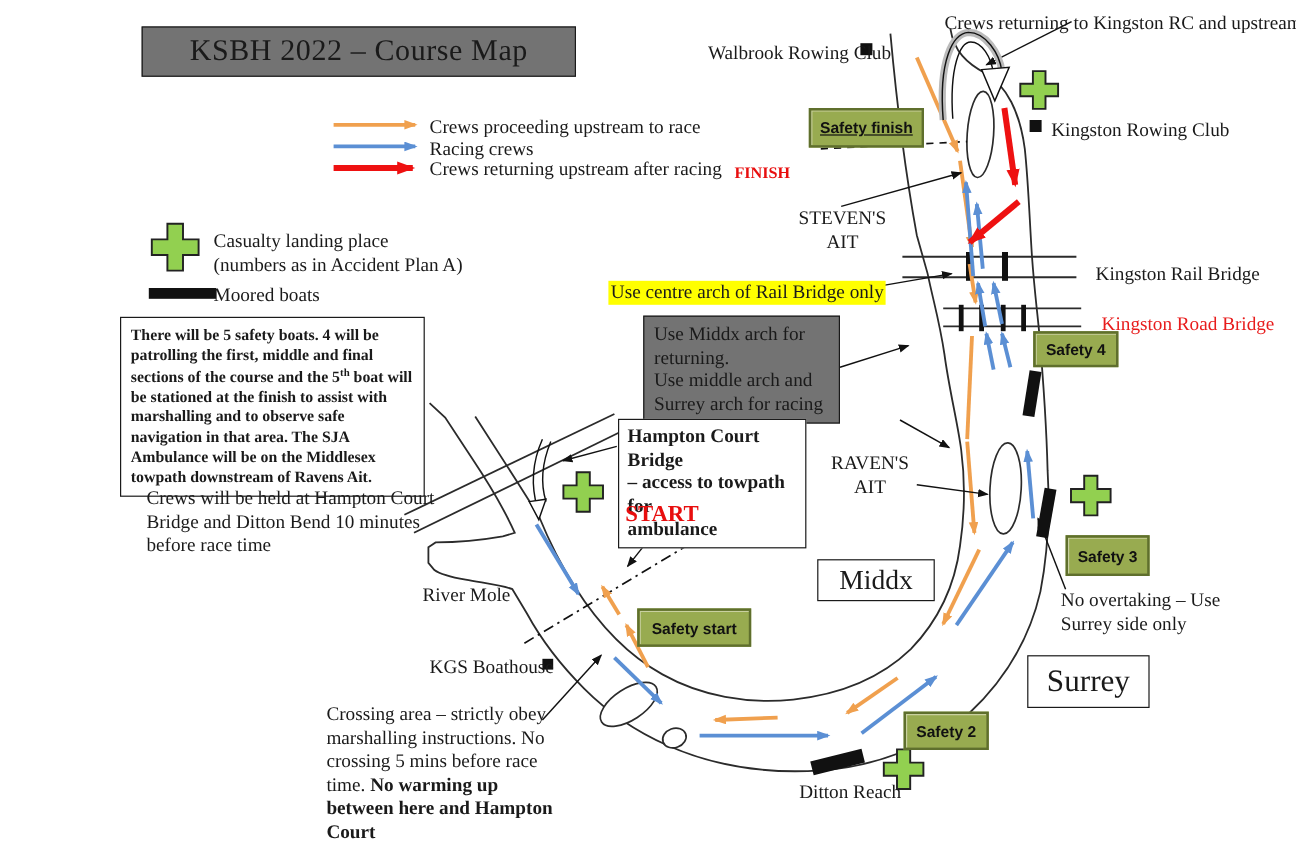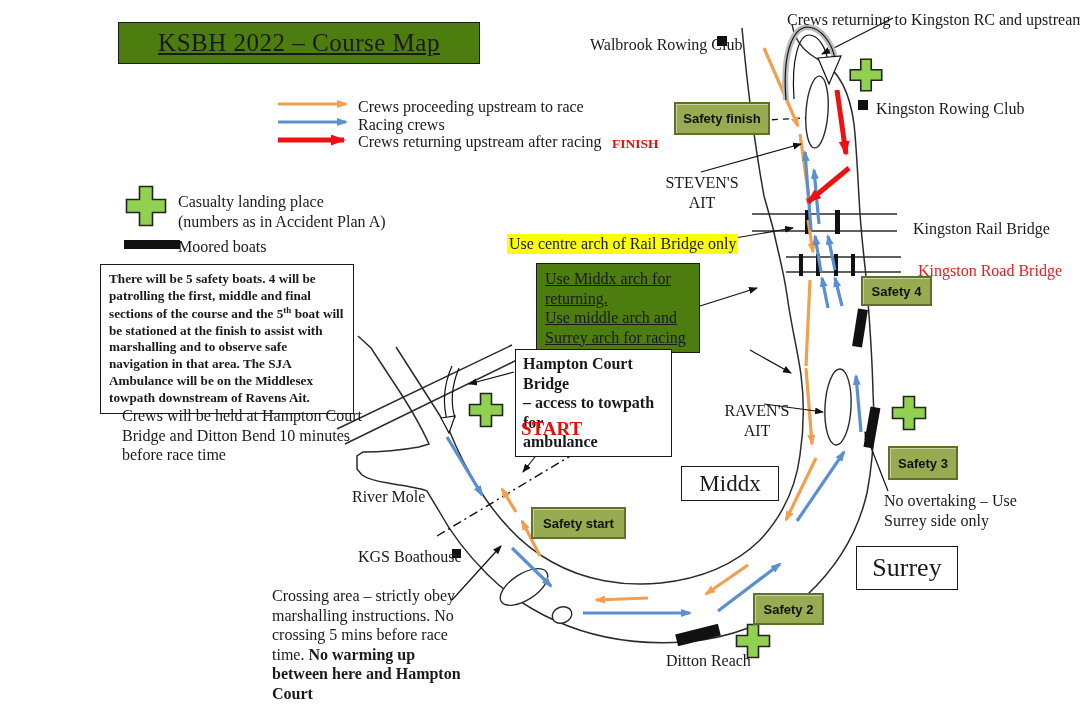--- a/index.html
+++ b/index.html
@@ -4,21 +4,21 @@
 <style>
   html,body{margin:0;padding:0;background:#fff;}
   #page{position:relative;width:1080px;height:715px;background:#ffffff;overflow:hidden;
         font-family:"Liberation Serif", serif;color:#1a1a1a;}
   #map-svg{position:absolute;left:0;top:0;z-index:1;}
   .lbl{position:absolute;z-index:2;font-size:16px;line-height:1.22;}
   .preline{white-space:pre-line;}
   .nowrap{white-space:nowrap;}
   .center{text-align:center;}
   .red{color:#e80e0e;font-weight:bold;}
-  .boxed{border:1.5px solid #1a1a1a;background:#4d7c0f;text-decoration:underline;}
+  .boxed{border:1.5px solid #1a1a1a;background:#737373;}
   .title-box{left:118px;top:22px;width:360px;height:40px;display:flex;align-items:center;
              justify-content:center;font-size:25px;letter-spacing:.5px;}
   .safety{position:absolute;z-index:3;display:flex;align-items:center;justify-content:center;
           background:#98ab50;border:2px solid #5f6f2d;font-family:"Liberation Sans",sans-serif;
           font-weight:bold;font-size:13px;color:#111;box-shadow:1px 1px 0 #c9d0a0 inset;}
   .note-box{border:1.5px solid #1a1a1a;background:#fff;font-weight:bold;}
   .hl{background:#ffff00;padding:0 2px;}
   .region{position:absolute;z-index:2;border:1.4px solid #1a1a1a;background:#fff;display:flex;
           align-items:center;justify-content:center;}
   .oval{position:absolute;z-index:2;border:1.2px solid #1a1a1a;border-radius:50%;background:#fff;
@@ -188,33 +188,33 @@
 <div class="lbl nowrap" style="left:918px;top:261px;color:#e81c1c;">Kingston Road Bridge</div>
 <div class="lbl nowrap hl" style="left:507px;top:234px;">Use centre arch of Rail Bridge only</div>
 <div class="lbl preline boxed" style="left:536px;top:263px;width:146px;padding:5px 8px;border-width:1.2px;">Use Middx arch for
 returning.
 Use middle arch and
 Surrey arch for racing</div>
 
 <div class="lbl preline note-box" style="left:515px;top:349px;width:141px;padding:4px 7px;">Hampton Court Bridge
 – access to towpath for
 ambulance</div>
-<div class="lbl preline center" style="left:724px;top:377px;width:66px;margin-top:24px;">RAVEN'S
+<div class="lbl preline center" style="left:692px;top:377px;width:66px;">RAVEN'S
 AIT</div>
 <div class="lbl red nowrap" style="left:521px;top:417px;font-size:19px;">START</div>
 <div class="region" style="left:681px;top:466px;width:96px;height:33px;font-size:23px;">Middx</div>
 <div class="lbl" style="left:884px;top:491px;width:162px;">No overtaking – Use Surrey side only</div>
 <div class="lbl nowrap" style="left:352px;top:487px;">River Mole</div>
 <div class="lbl nowrap" style="left:358px;top:547px;">KGS Boathouse</div>
 
 <div class="lbl" style="left:272px;top:586px;width:190px;">
   <span>Crossing area – strictly obey marshalling instructions. No crossing 5 mins before race time. </span><span style="font-weight:bold;">No warming up between here and Hampton Court</span>
 </div>
 <div class="lbl nowrap" style="left:666px;top:651px;">Ditton Reach</div>
 <div class="region" style="left:856px;top:546px;width:100px;height:42px;font-size:26px;">Surrey</div>
 
-<div class="safety" style="left:674px;top:102px;width:92px;height:29px;">Safety finish</div>
+<div class="safety" style="left:674px;top:90px;width:92px;height:29px;text-decoration:underline;">Safety finish</div>
 <div class="safety" style="left:861px;top:276px;width:67px;height:26px;">Safety 4</div>
 <div class="safety" style="left:888px;top:446px;width:66px;height:30px;">Safety 3</div>
 <div class="safety" style="left:531px;top:507px;width:91px;height:28px;">Safety start</div>
 <div class="safety" style="left:753px;top:593px;width:67px;height:28px;">Safety 2</div>
 
 </div>
 
 </body></html>

